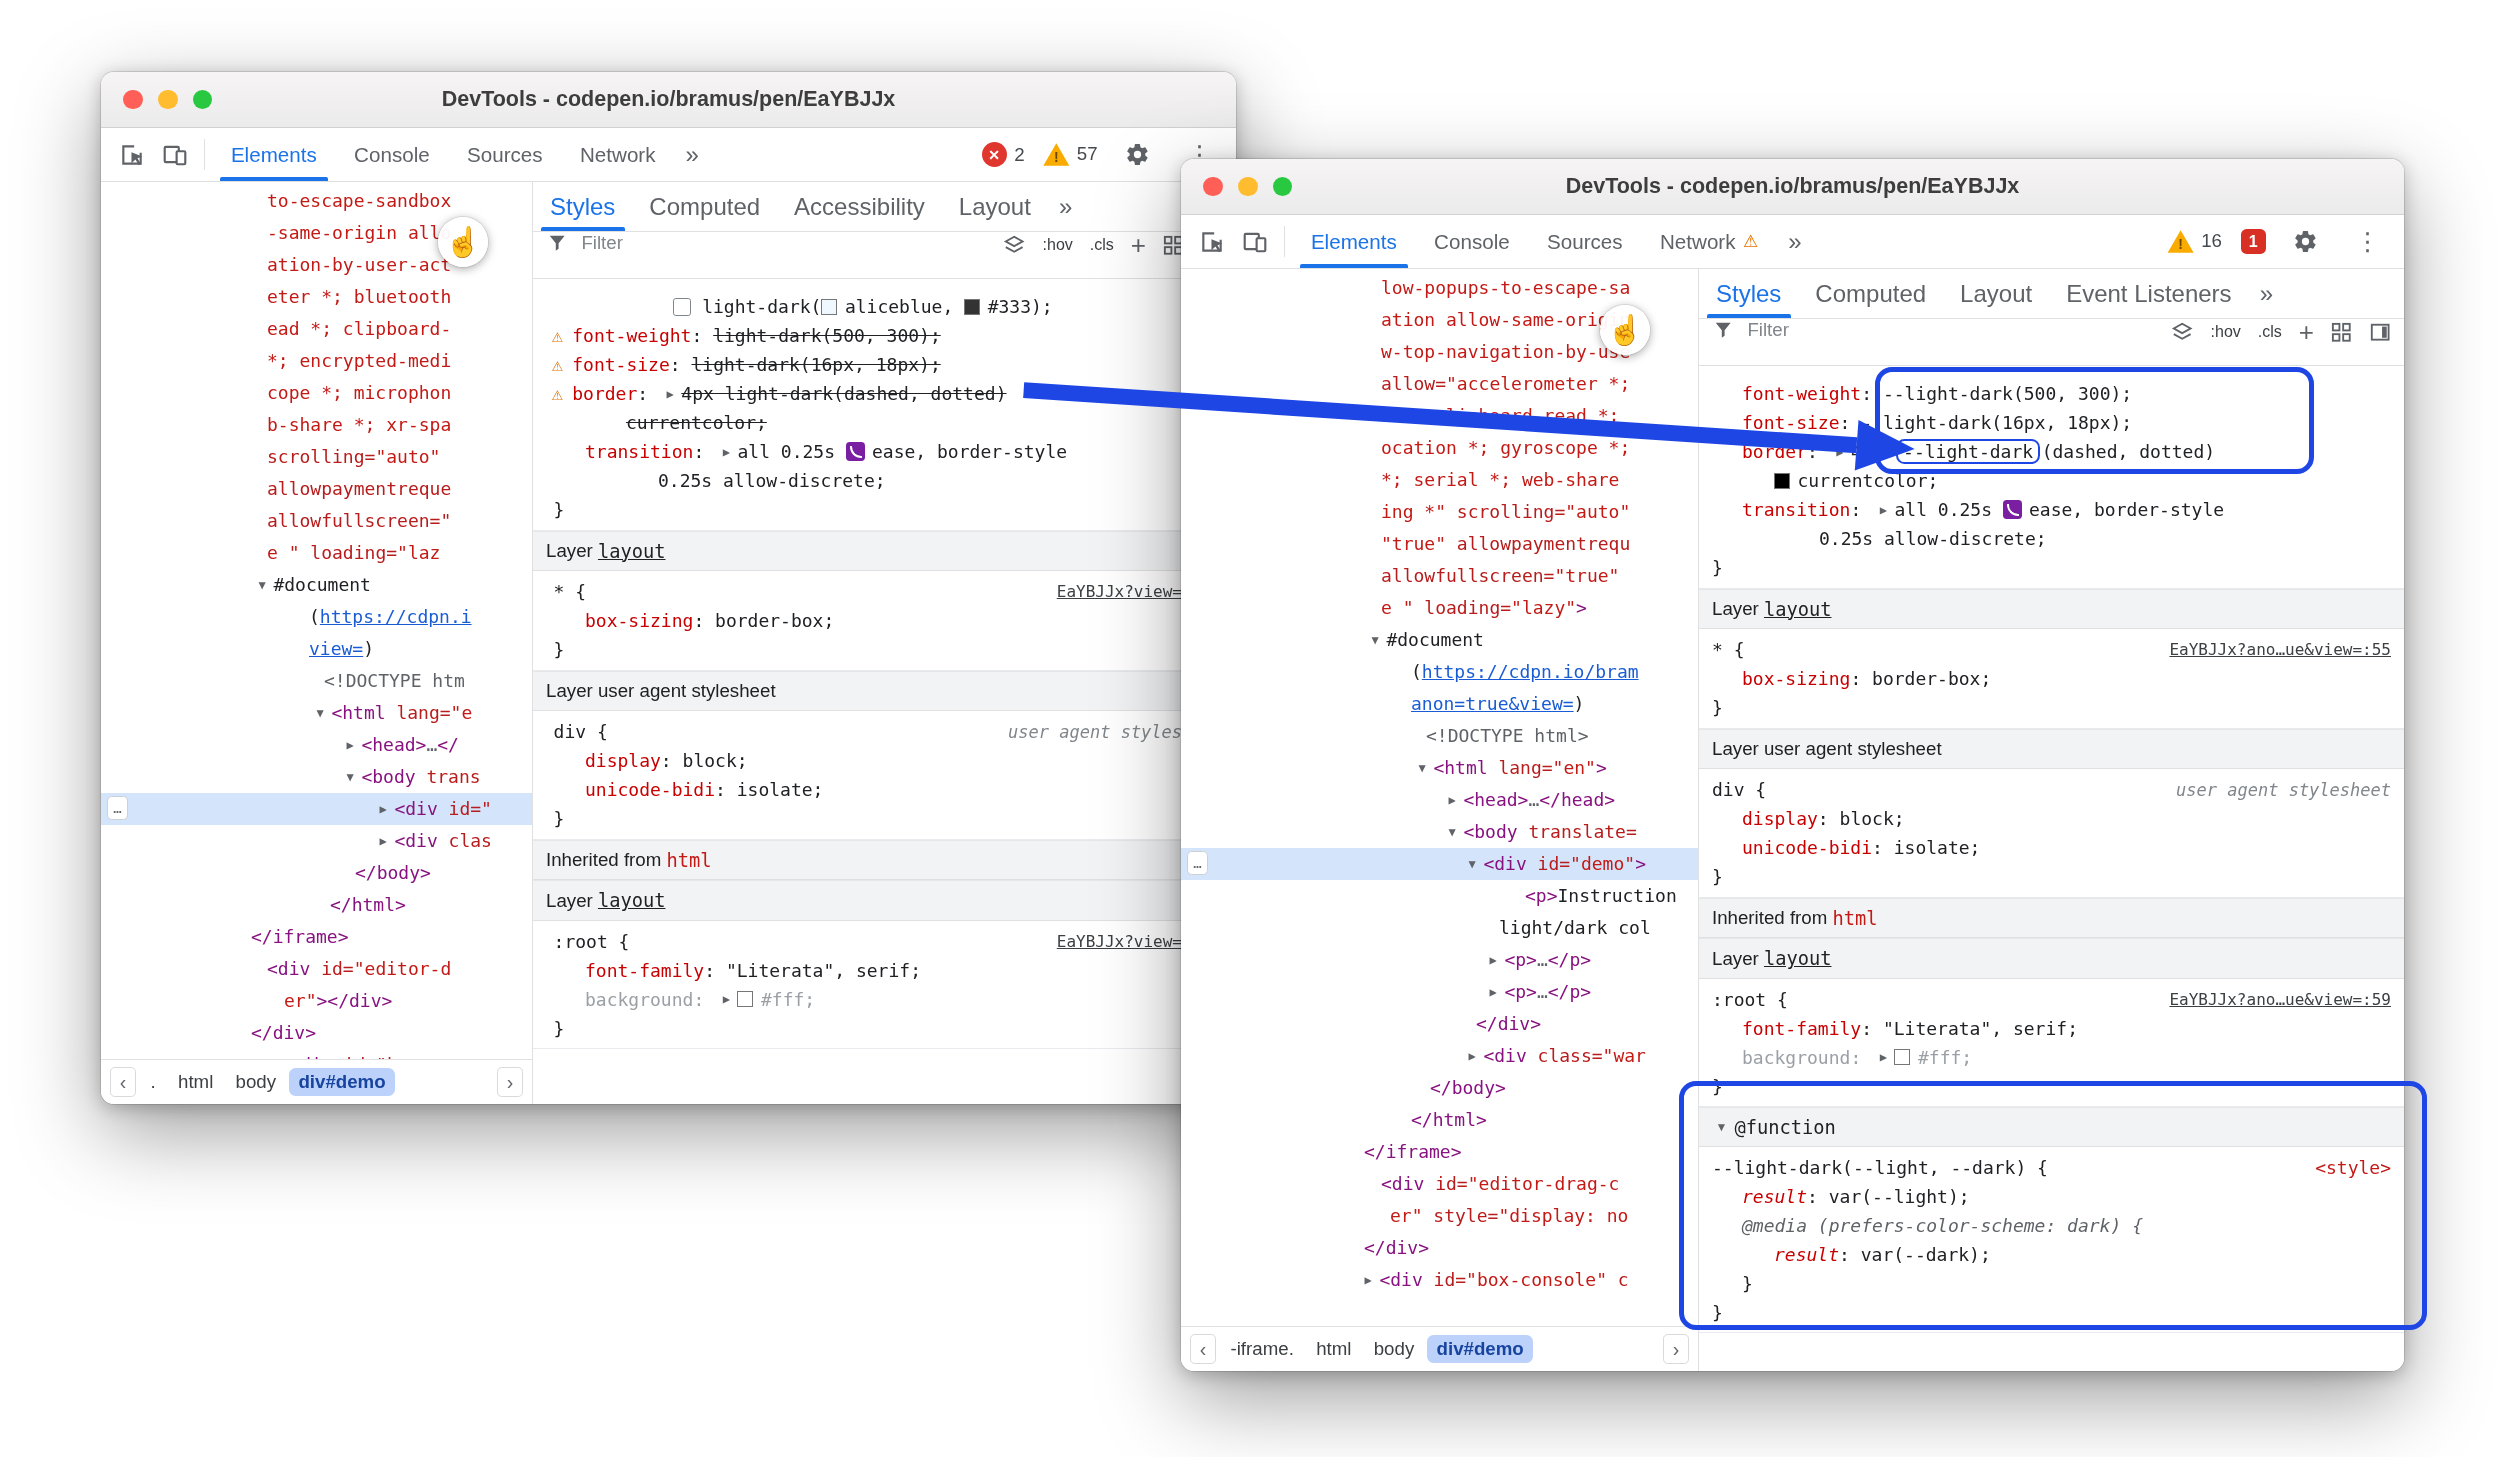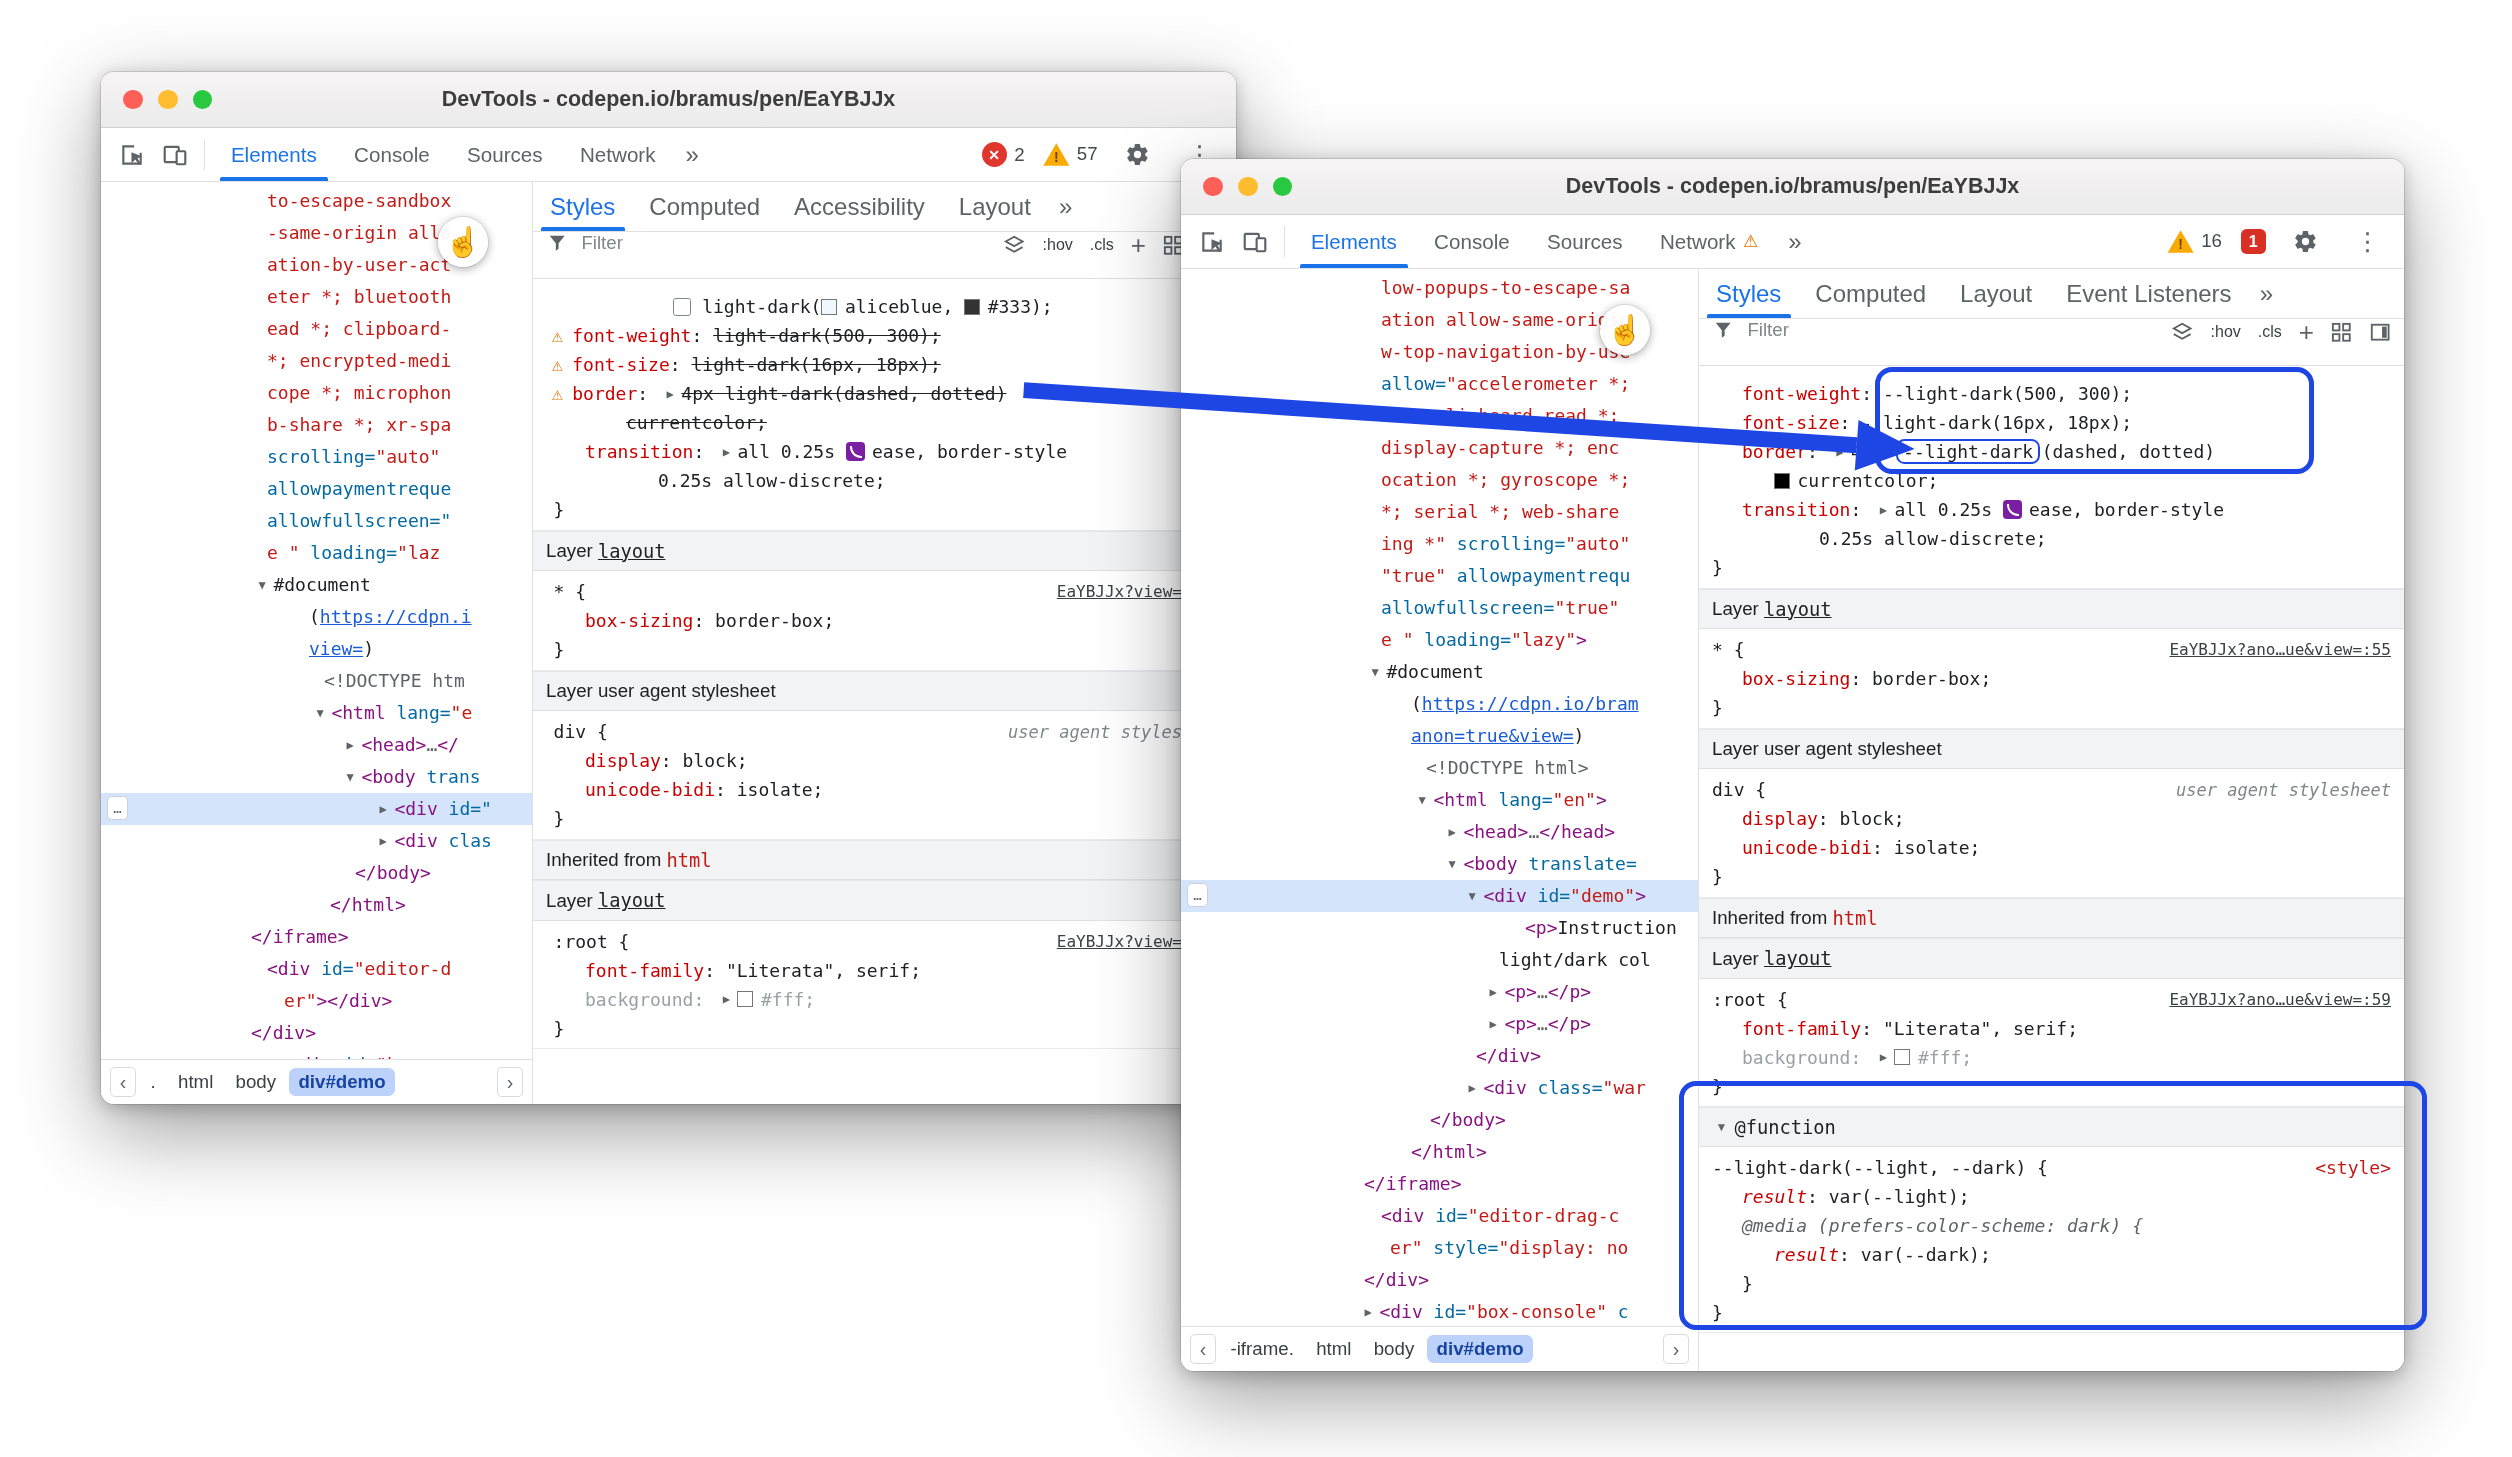--- a/index.html
+++ b/index.html
@@ -68,21 +68,21 @@
   .rule{border-bottom:0.9px solid #e8eaed;padding:5.6px 0}
   .sec-h{background:#f1f3f4;border-top:0.9px solid #e5e7e9;border-bottom:0.9px solid #e0e0e0;padding:8.4px 13px;
     font-family:"Liberation Sans",sans-serif;font-size:18.7px;color:#202124;display:flex;align-items:center}
 
   
   .cl{display:flex;align-items:center;white-space:pre;position:relative}
   .cl.sel{background:#d4e5fb}
   .seg{white-space:pre;flex:0 0 auto}
   .blk{color:#202124}
   .av{color:#c41a16}
-  .an{color:#0369a1}
+  .an{color:#b91c1c}
   .tag{color:#881280}
   .gray{color:#5f6368}
   .dim{color:#9aa0a6}
   .link{color:#1a5cd6;text-decoration:underline}
   .hlink{color:#202124;text-decoration:underline}
   .redlink{color:#c41a16}
   .mono,.hlink,.redlink{font-family:"DejaVu Sans Mono",monospace}
   .srclink{color:#3c4043;text-decoration:underline;font-size:16px}
   .meta{color:#80868b;font-style:italic;font-size:17px}
   .rightpos{margin-left:auto}
@@ -397,21 +397,20 @@
     </div>
   </div>
   <div class="main">
     <div class="dom-col">
       <div class="dom-pane">
           <div class="cl" style="padding-left: 200px;"><span class="seg av">low-popups-to-escape-sa</span></div>
           <div class="cl" style="padding-left: 200px;"><span class="seg av">ation allow-same-origin</span></div>
           <div class="cl" style="padding-left: 200px;"><span class="seg av">w-top-navigation-by-use</span></div>
           <div class="cl" style="padding-left: 200px;"><span class="seg an">allow=</span><span class="seg av">"accelerometer *;</span></div>
           <div class="cl" style="padding-left: 200px;"><span class="seg av">a *; clipboard-read *;</span></div>
-          <div class="cl" style="padding-left: 200px;"><span class="seg av">display-capture *; enc</span></div>
           <div class="cl" style="padding-left: 200px;"><span class="seg av">ocation *; gyroscope *;</span></div>
           <div class="cl" style="padding-left: 200px;"><span class="seg av">*; serial *; web-share</span></div>
           <div class="cl" style="padding-left: 200px;"><span class="seg av">ing *" </span><span class="seg an">scrolling=</span><span class="seg av">"auto"</span></div>
           <div class="cl" style="padding-left: 200px;"><span class="seg av">"true" </span><span class="seg an">allowpaymentrequ</span></div>
           <div class="cl" style="padding-left: 200px;"><span class="seg an">allowfullscreen=</span><span class="seg av">"true"</span></div>
           <div class="cl" style="padding-left: 200px;"><span class="seg av">e " </span><span class="seg an">loading=</span><span class="seg av">"lazy"</span><span class="seg tag">&gt;</span></div>
           <div class="cl" style="padding-left: 183px;"><span class="seg arw">▼</span><span class="seg blk">#document</span></div>
           <div class="cl" style="padding-left: 230px;"><span class="seg blk">(</span><span class="seg link">https://cdpn.io/bram</span></div>
           <div class="cl" style="padding-left: 230px;"><span class="seg link">anon=true&amp;view=</span><span class="seg blk">)</span></div>
           <div class="cl" style="padding-left: 245px;"><span class="seg gray">&lt;!DOCTYPE html&gt;</span></div>

